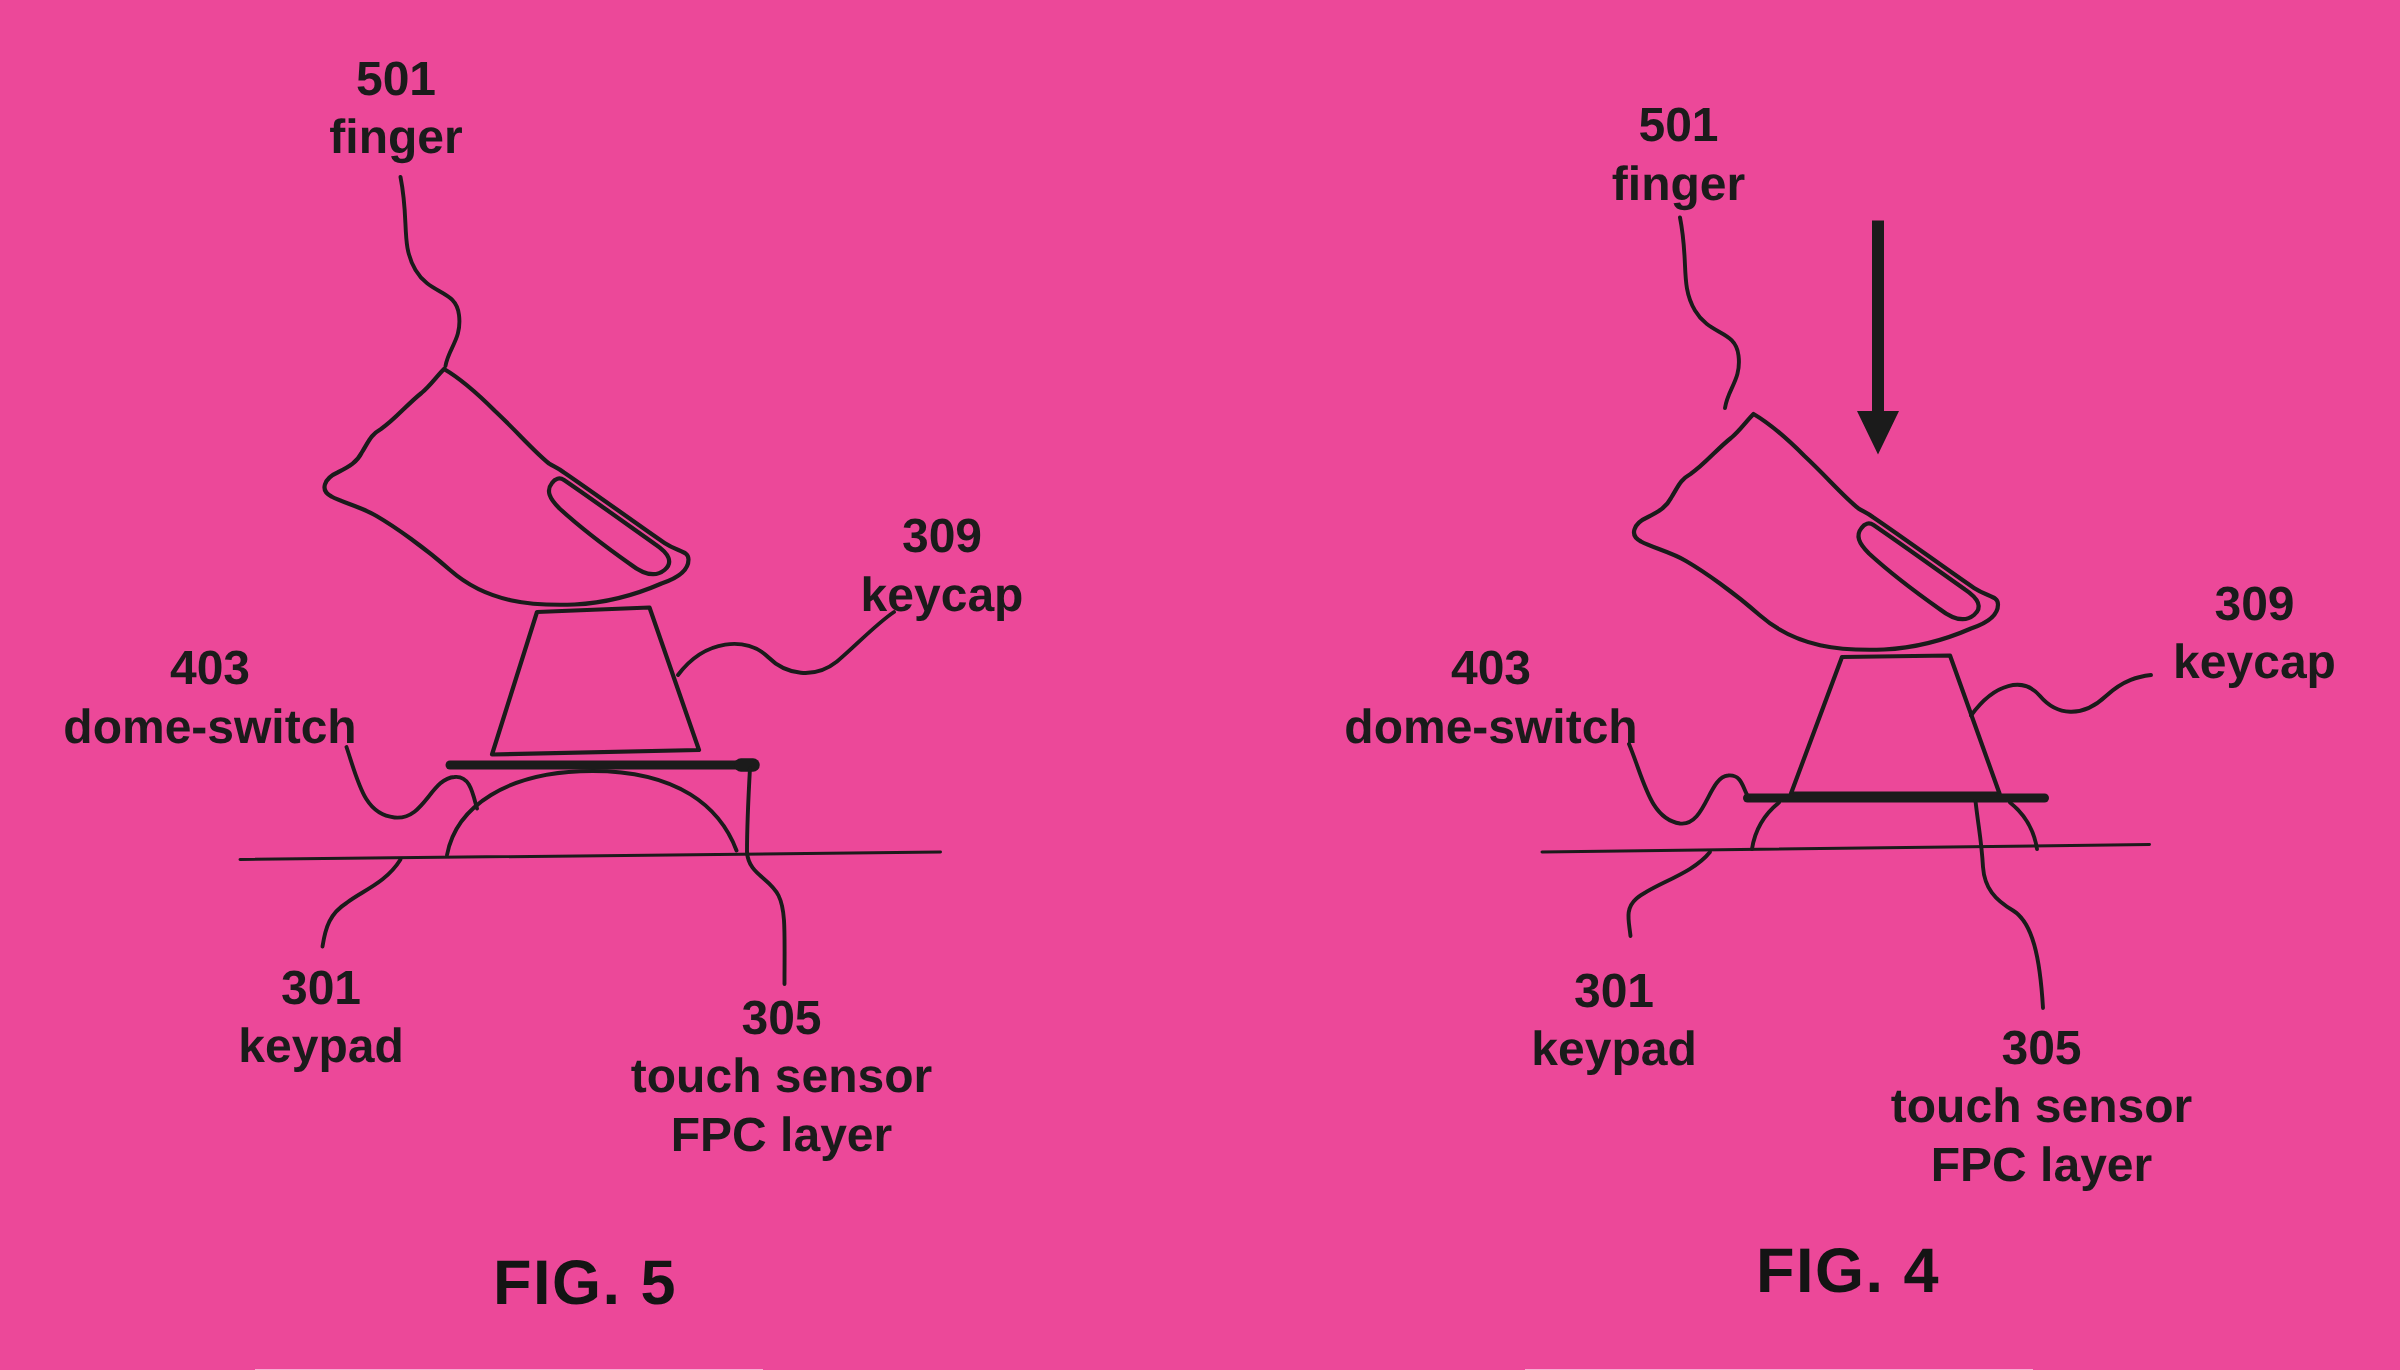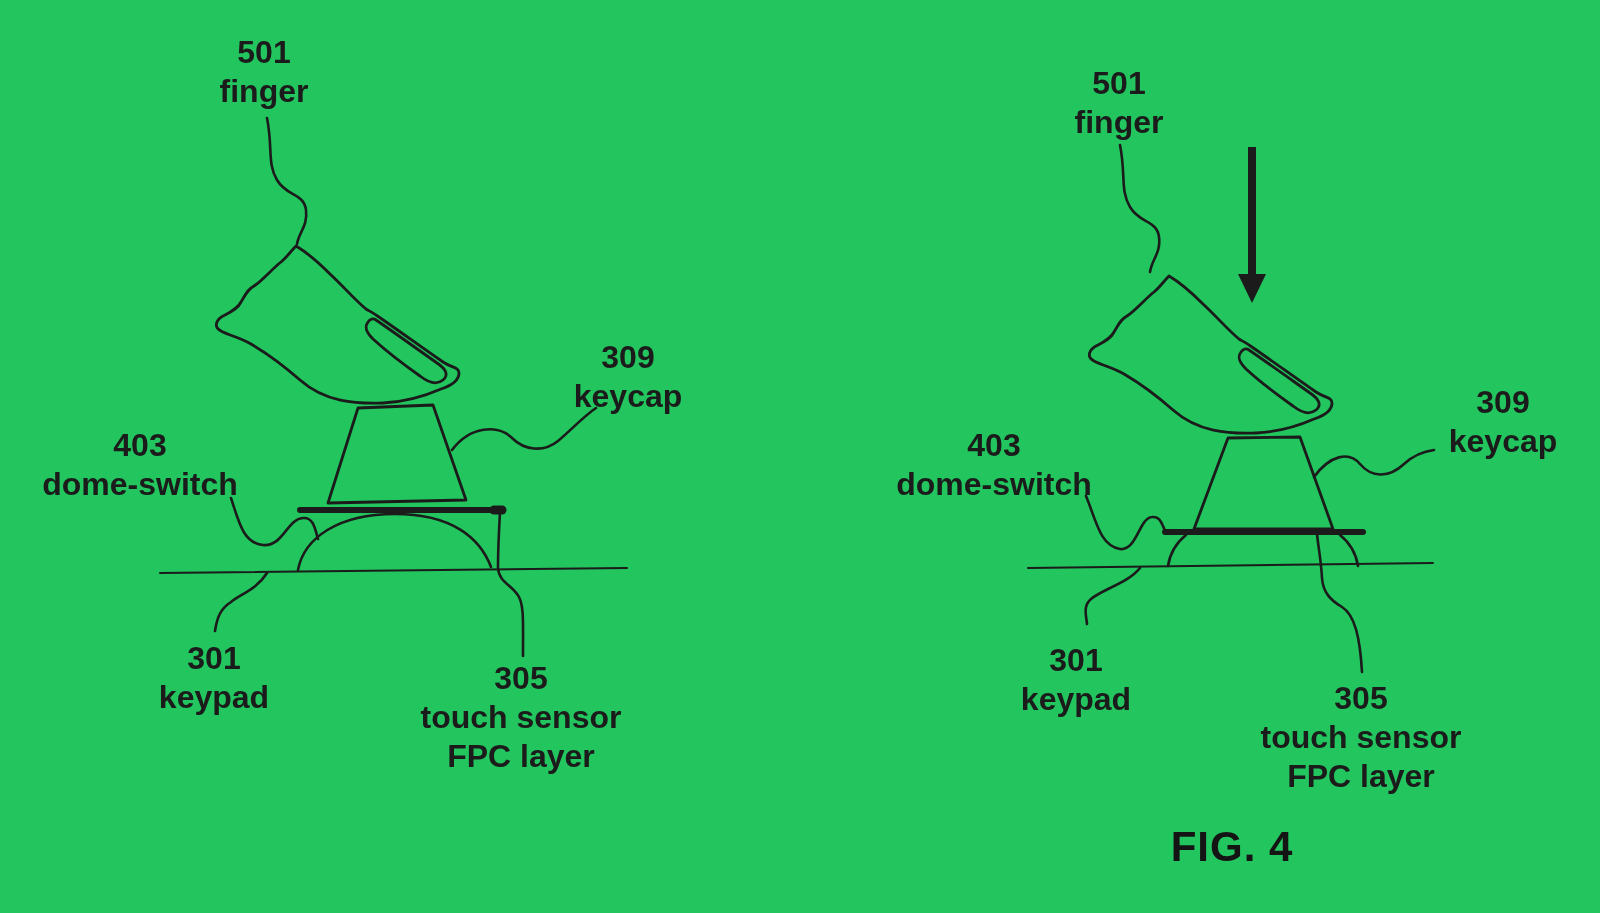--- a/index.html
+++ b/index.html
@@ -1,17 +1,17 @@
 <!DOCTYPE html>
 <html><head>
 <meta charset="utf-8">
 <style>
   html,body{margin:0;padding:0;background:#ffffff;}
   .page{
-    position:relative;width:1600px;height:913px;background:#22c55e;
+    position:relative;width:1600px;height:913px;background:#ec4899;
     font-family:"Liberation Sans",sans-serif;overflow:hidden;
   }
   .art{position:absolute;left:0;top:0;width:1600px;height:913px;}
   .line{fill:none;stroke-linecap:round;stroke-linejoin:round;}
   .lbl{
     position:absolute;transform:translateX(-50%);text-align:center;
     font-weight:700;font-size:32px;line-height:39px;color:#1b1b1b;white-space:nowrap;
   }
   .caption{
     position:absolute;transform:translateX(-50%);text-align:center;
@@ -84,20 +84,21 @@
   </div>
   <div class="lbl" style="left:214px;top:639px;">
     <div>301</div>
     <div>keypad</div>
   </div>
   <div class="lbl" style="left:521px;top:659px;">
     <div>305</div>
     <div>touch sensor</div>
     <div>FPC layer</div>
   </div>
+  <div class="caption" style="left:390px;top:831px;">FIG. 5</div>
 
   <div class="lbl" style="left:1119px;top:64px;">
     <div>501</div>
     <div>finger</div>
   </div>
   <div class="lbl" style="left:1503px;top:383px;">
     <div>309</div>
     <div>keycap</div>
   </div>
   <div class="lbl" style="left:994px;top:426px;">

